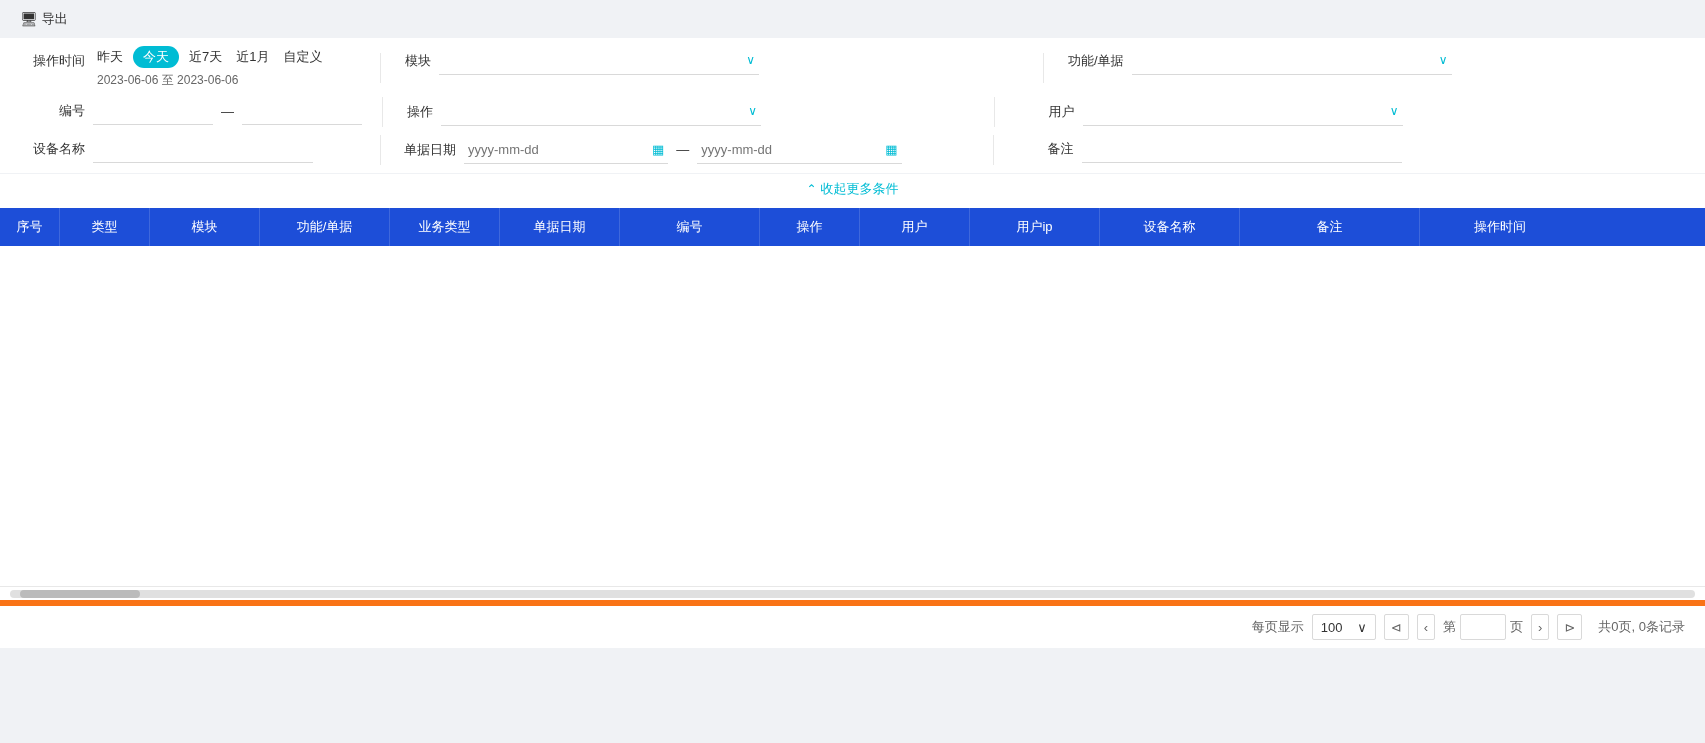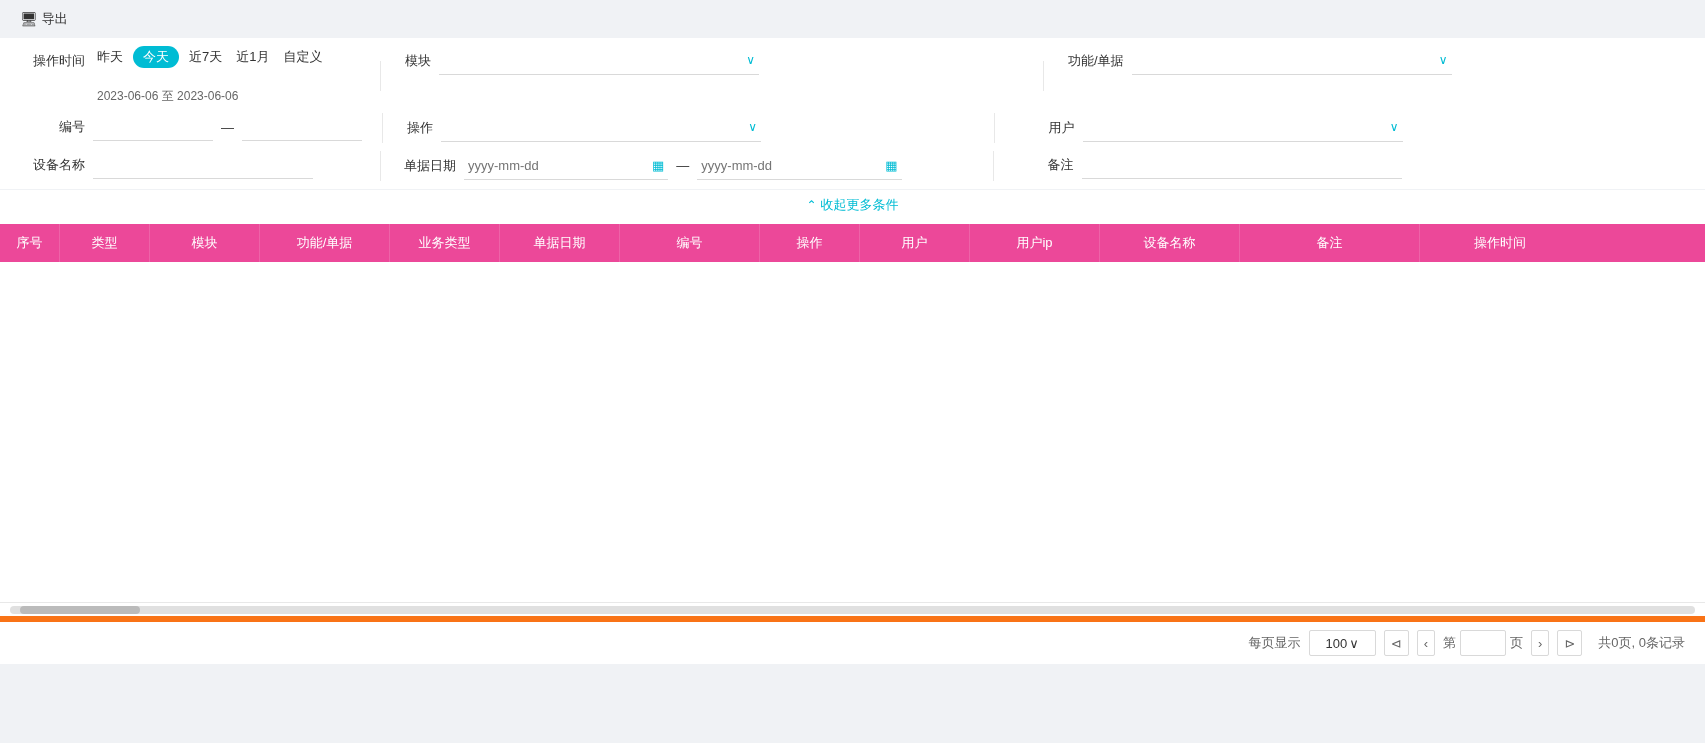--- a/index.html
+++ b/index.html
@@ -7,21 +7,21 @@
 
     .page-wrapper { width: 1705px; min-height: 743px; display: flex; flex-direction: column; background: #f0f2f5; }
 
     
     .page-header { display: flex; align-items: center; justify-content: space-between; padding: 10px 20px; background: #f0f2f5; }
     .page-header-left { display: flex; align-items: baseline; gap: 10px; }
     .page-title { font-size: 18px; font-weight: bold; color: #333; }
     .page-subtitle { font-size: 12px; color: #999; }
     .export-btn { display: flex; align-items: center; gap: 4px; font-size: 13px; color: #333; cursor: pointer; background: none; border: none; }
     .export-icon { font-size: 14px; }
-    .time-btns { display: flex; align-items: flex-start; gap: 6px; margin-bottom: 20px; }
+    .time-btns { display: flex; align-items: flex-start; gap: 6px; margin-bottom: 4px; }
     .time-btn { font-size: 13px; color: #333; cursor: pointer; padding: 2px 4px; background: none; border: none; white-space: nowrap; }
     .time-btn.active { background: #00bcd4; color: #fff; border-radius: 12px; padding: 2px 10px; }
     .time-range { font-size: 12px; color: #666; margin-left: 4px; }
 
     
     .select-wrap { position: relative; display: inline-flex; align-items: center; border-bottom: 1px solid #d9d9d9; min-width: 220px; cursor: pointer; }
     .select-wrap input, .select-display { flex: 1; border: none; outline: none; font-size: 13px; color: #333; background: transparent; padding: 2px 24px 2px 4px; height: 28px; cursor: pointer; }
     .chevron-icon { position: absolute; right: 4px; color: #00bcd4; font-size: 12px; pointer-events: none; }
 
     
@@ -38,21 +38,21 @@
     
     .btn-query { background: #00bcd4; color: #fff; border: none; border-radius: 2px; padding: 6px 22px; font-size: 14px; cursor: pointer; height: 34px; }
     .btn-settings { background: #fff; color: #a8b400; border: 1px solid #a8b400; border-radius: 2px; padding: 4px 18px; font-size: 14px; cursor: pointer; height: 30px; margin-top: 4px; }
 
     
     .collapse-row { text-align: center; padding: 6px 0 10px 0; border-top: 1px solid #f0f2f5; }
     .collapse-btn { background: none; border: none; color: #00bcd4; cursor: pointer; font-size: 13px; display: inline-flex; align-items: center; gap: 4px; }
     .collapse-icon { font-size: 12px; }
 
     
-    .table-header { background: #ec4899; display: flex; color: #fff; font-size: 13px; padding: 0; }
+    .table-header { background: #1d4ed8; display: flex; color: #fff; font-size: 13px; padding: 0; }
     .th-cell { flex: 1; text-align: center; padding: 10px 6px; border-right: 1px solid rgba(255,255,255,0.15); white-space: nowrap; overflow: hidden; text-overflow: ellipsis; }
     .th-cell:last-child { border-right: none; }
     .th-seq { max-width: 60px; min-width: 40px; }
     .th-type { max-width: 90px; min-width: 70px; }
     .th-module { max-width: 110px; min-width: 80px; }
     .th-func { max-width: 130px; min-width: 100px; }
     .th-biztype { max-width: 110px; min-width: 80px; }
     .th-docdate { max-width: 120px; min-width: 90px; }
     .th-code { max-width: 140px; min-width: 100px; }
     .th-op { max-width: 100px; min-width: 70px; }
@@ -66,21 +66,21 @@
     .table-body { flex: 1; background: #fff; min-height: 360px; }
 
     
     .scrollbar-area { background: #fff; border-top: 1px solid #e8e8e8; height: 14px; }
     .scrollbar-track { background: #e0e0e0; height: 8px; margin: 3px 10px; border-radius: 4px; position: relative; }
     .scrollbar-thumb { background: #bbb; height: 8px; width: 120px; border-radius: 4px; position: absolute; left: 10px; }
 
     
     .pagination { display: flex; align-items: center; justify-content: flex-end; padding: 8px 20px; background: #fff; gap: 8px; font-size: 13px; color: #333; border-top: 6px solid #f97316; }
     .page-size-label { color: #666; }
-    .page-size-select { border: 1px solid #d9d9d9; border-radius: 2px; padding: 2px 16px; font-size: 13px; background: #fff; cursor: pointer; display: inline-flex; align-items: center; gap: 2px; height: 26px; min-width: 64px; justify-content: space-between; }
+    .page-size-select { border: 1px solid #d9d9d9; border-radius: 2px; padding: 2px 8px; font-size: 13px; background: #fff; cursor: pointer; display: inline-flex; align-items: center; gap: 2px; height: 26px; min-width: 64px; justify-content: space-between; }
     .page-nav-btn { border: 1px solid #d9d9d9; background: #fff; cursor: pointer; padding: 2px 6px; height: 26px; display: inline-flex; align-items: center; justify-content: center; font-size: 13px; color: #666; border-radius: 2px; }
     .page-nav-btn:disabled { color: #ccc; cursor: not-allowed; }
     .page-input-wrap { display: flex; align-items: center; gap: 4px; }
     .page-label { color: #666; }
     .page-input { border: 1px solid #d9d9d9; border-radius: 2px; width: 46px; height: 26px; text-align: center; font-size: 13px; outline: none; }
     .page-summary { color: #666; margin-left: 8px; }
     .filter-section { background: #fff; margin: 0; }
 
     .section-row { display: flex; align-items: flex-start; padding: 8px 20px 4px 20px; width: 100%; }
 

